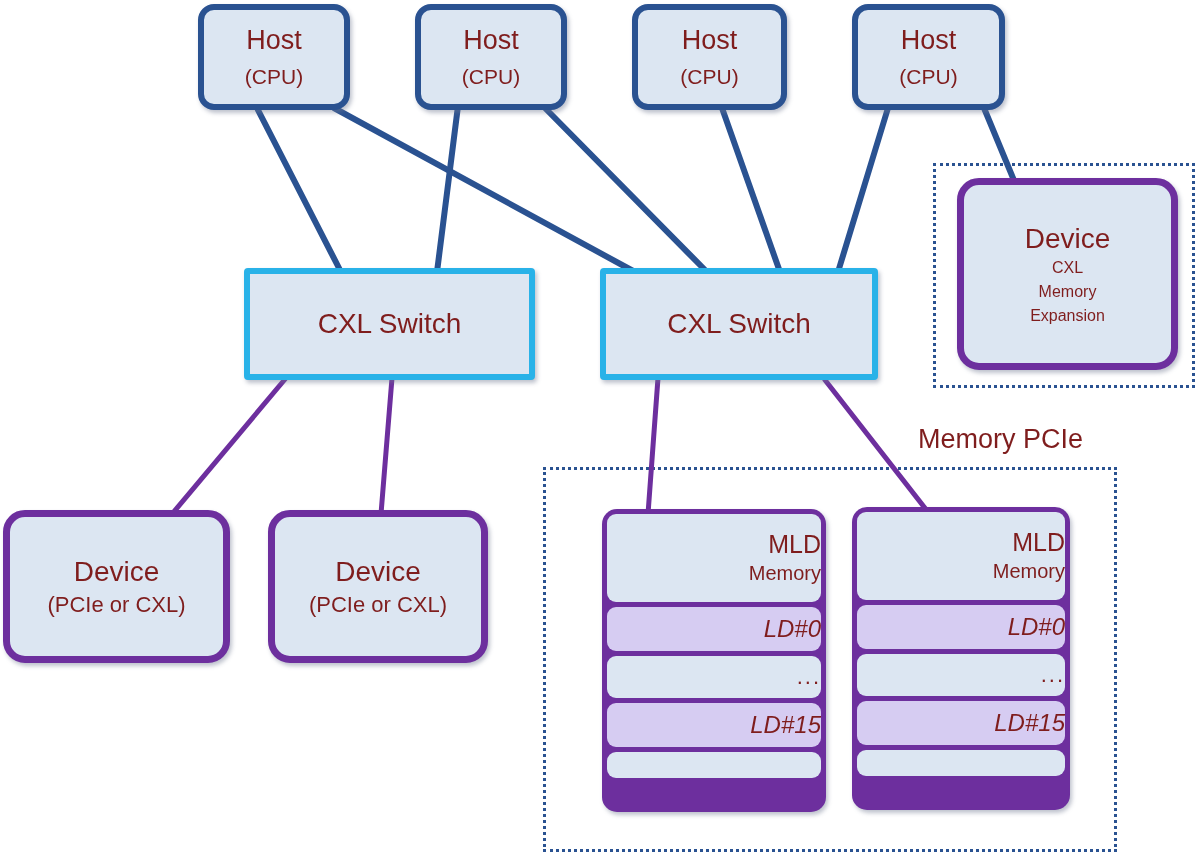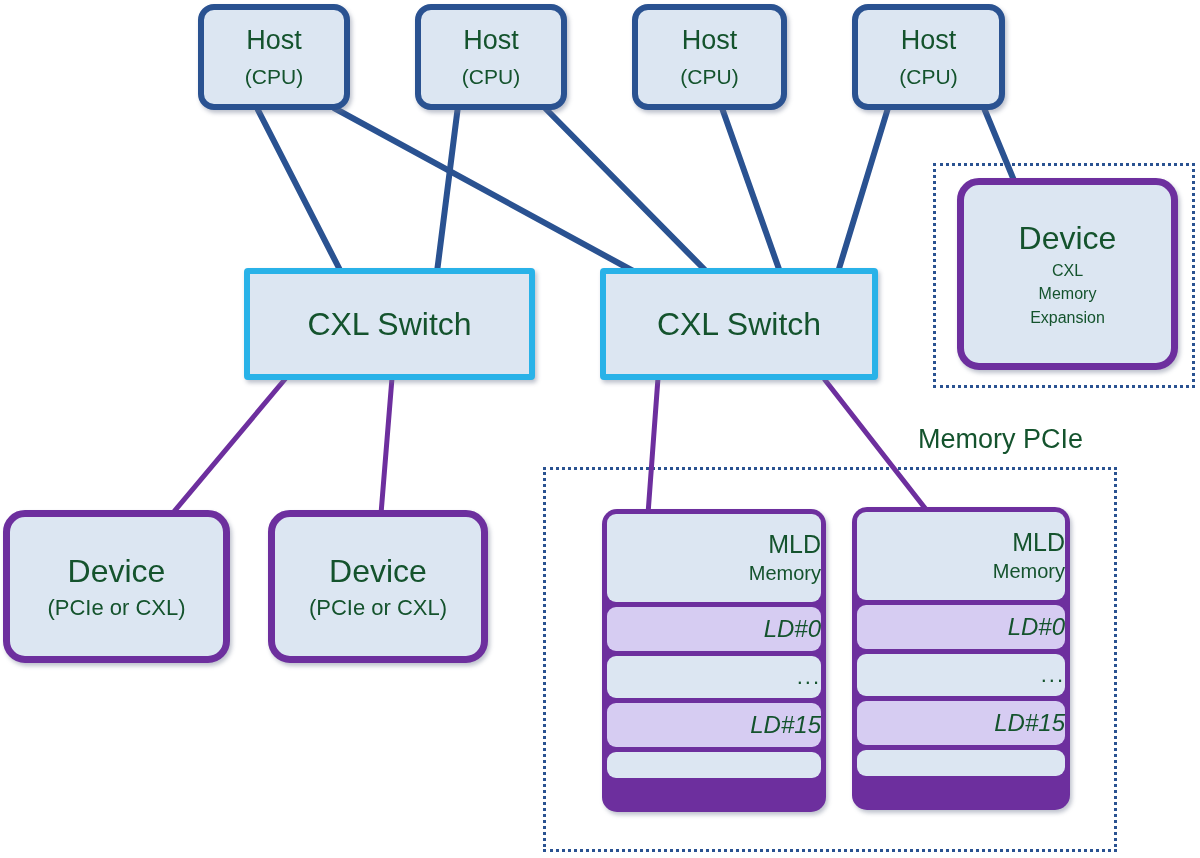--- a/index.html
+++ b/index.html
@@ -1,30 +1,30 @@
 <!DOCTYPE html>
 <html><head>
 <meta charset="utf-8">
 <style>
   html,body{margin:0;padding:0;background:#ffffff;}
   #canvas{
     position:relative;width:1200px;height:858px;background:#ffffff;overflow:hidden;
-    font-family:"Liberation Sans",sans-serif;color:#14532d;
+    font-family:"Liberation Sans",sans-serif;color:#7f1d1d;
   }
   #wires{position:absolute;left:0;top:0;width:1200px;height:858px;z-index:2;}
   .box{
     position:absolute;box-sizing:border-box;background:#dce6f2;
     display:flex;flex-direction:column;align-items:center;justify-content:center;
     text-align:center;z-index:3;
   }
   .host{border:6px solid #2a5291;border-radius:16px;box-shadow:2px 3px 4px rgba(110,120,145,.45);}
   .switch{border:6px solid #29b2e8;border-radius:4px;box-shadow:2px 3px 4px rgba(110,120,145,.45);}
   .device{border:7px solid #6d2f9e;border-radius:22px;box-shadow:2px 3px 4px rgba(110,120,145,.45);}
   .label-lg{font-size:27px;line-height:1.15;}
-  .label-xl{font-size:32px;line-height:1.2;}
+  .label-xl{font-size:28px;line-height:1.2;}
   .label-sm{font-size:21px;line-height:1.2;margin-top:8px;}
   .label-md{font-size:22px;line-height:1.2;margin-top:4px;}
   .sub-lines{font-size:16px;line-height:1.35;margin-top:2px;}
   .dotted{position:absolute;box-sizing:border-box;border:3px dotted #2a5291;z-index:1;background:transparent;}
   .pool-label{position:absolute;font-size:27px;z-index:3;white-space:nowrap;}
   .mld{
     position:absolute;box-sizing:border-box;background:#6d2f9e;border-radius:15px;
     padding:5px;display:flex;flex-direction:column;gap:5px;z-index:3;
     box-shadow:2px 3px 4px rgba(110,120,145,.45);
   }

